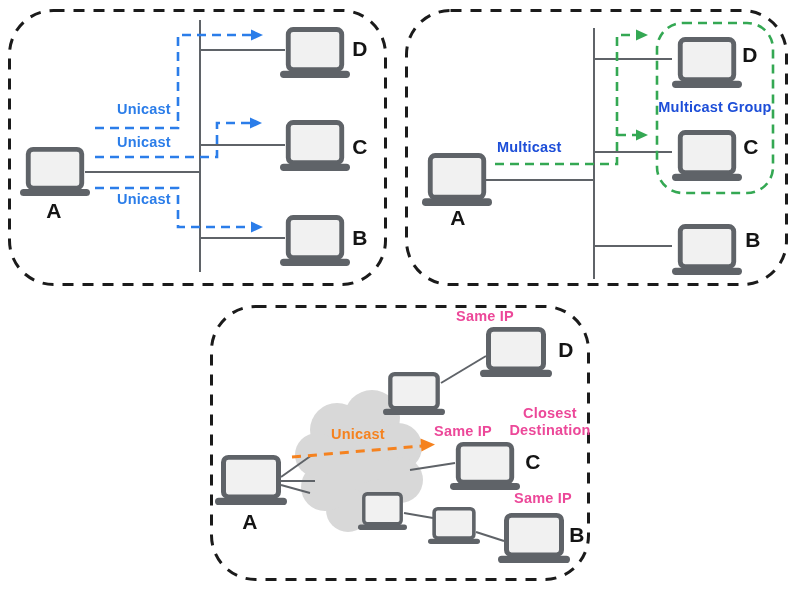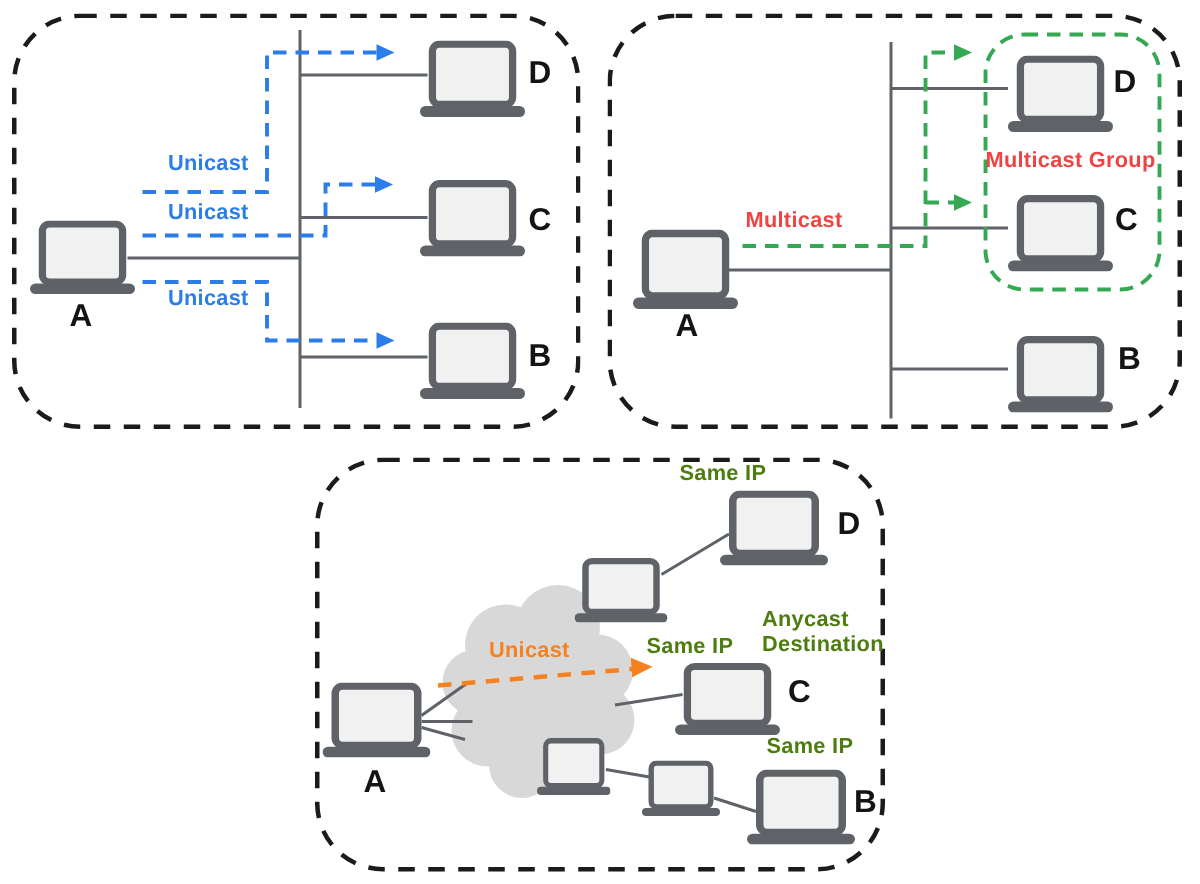--- a/index.html
+++ b/index.html
@@ -1,25 +1,25 @@
 <!DOCTYPE html>
 <html><head>
 <meta charset="utf-8">
 <style>
   html,body{margin:0;padding:0;background:#ffffff;}
   .stage{position:relative;width:800px;height:589px;background:#ffffff;overflow:hidden;
          font-family:"Liberation Sans",sans-serif;}
   .panel{position:absolute;}
   .panel svg{position:absolute;left:0;top:0;}
-  .lbl{position:absolute;font-weight:700;font-size:14.5px;line-height:1;
+  .lbl{position:absolute;font-weight:700;font-size:14.5px;line-height:1;text-align:center;
        letter-spacing:.2px;white-space:nowrap;}
   .lbl.blue{color:#2B7DE9;}
-  .lbl.green{color:#ef4444;}
+  .lbl.green{color:#1d4ed8;}
   .lbl.orange{color:#F5821F;}
-  .lbl.gray{color:#4d7c0f;}
+  .lbl.gray{color:#ec4899;}
   .lbl.wrap{white-space:normal;line-height:1.15;}
   .node{position:absolute;font-weight:800;font-size:21px;line-height:1;color:#141414;
         width:18px;text-align:center;letter-spacing:.3px;}
 </style>
 </head>
 <body>
 
 <div class="stage">
 
   <svg width="0" height="0" style="position:absolute">
@@ -126,21 +126,21 @@
       <use href="#laptop" x="173" y="67" width="62" height="43"></use>
       <use href="#laptop" x="270" y="22" width="72" height="50"></use>
       <use href="#laptop" x="240" y="137" width="70" height="48"></use>
       <use href="#laptop" x="148" y="187" width="49" height="38"></use>
       <use href="#laptop" x="218" y="202" width="52" height="37"></use>
       <use href="#laptop" x="288" y="208" width="72" height="50"></use>
     </svg>
     <span class="lbl orange" style="left:116px;top:122px;width:64px">Unicast</span>
     <span class="lbl gray" style="left:243px;top:4px;width:64px">Same IP</span>
     <span class="lbl gray" style="left:221px;top:119px;width:64px">Same IP</span>
-    <span class="lbl gray wrap" style="left:298px;top:100px;width:84px">Anycast Destination</span>
+    <span class="lbl gray wrap" style="left:298px;top:100px;width:84px">Closest Destination</span>
     <span class="lbl gray" style="left:301px;top:186px;width:64px">Same IP</span>
     <span class="node" style="left:31px;top:206px">A</span>
     <span class="node" style="left:347px;top:34px">D</span>
     <span class="node" style="left:314px;top:146px">C</span>
     <span class="node" style="left:358px;top:219px">B</span>
   </section>
 
 </div>
 
 </body></html>

